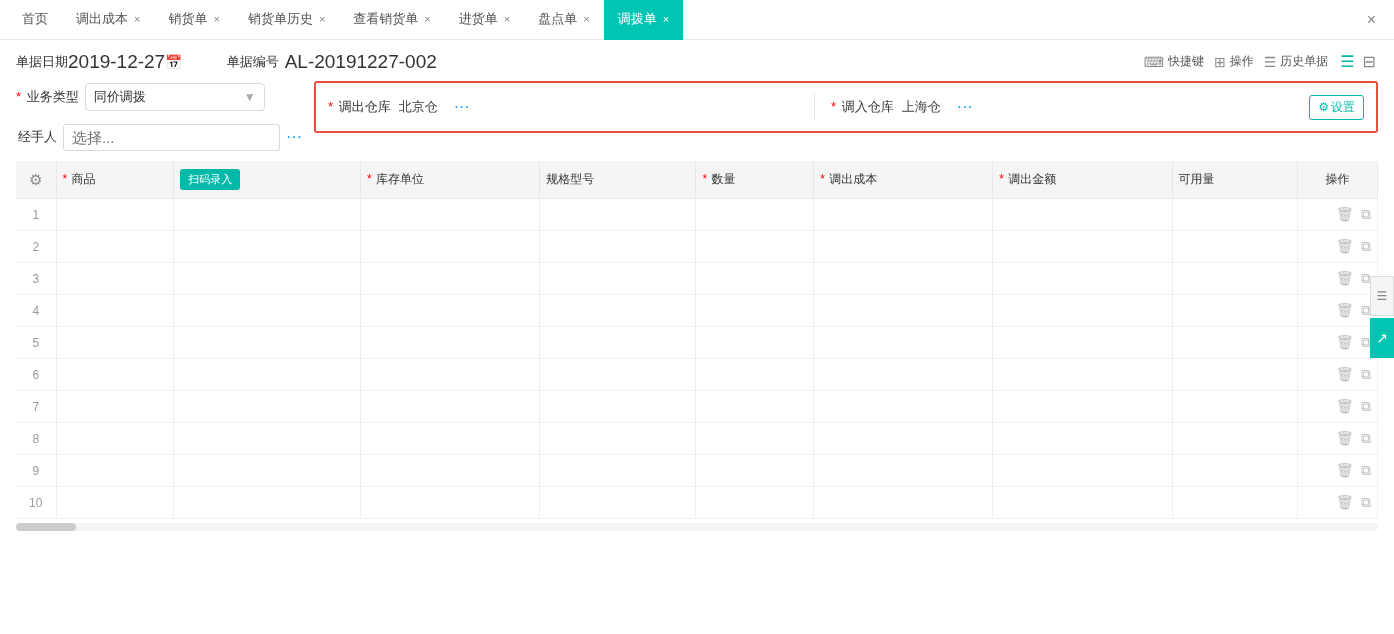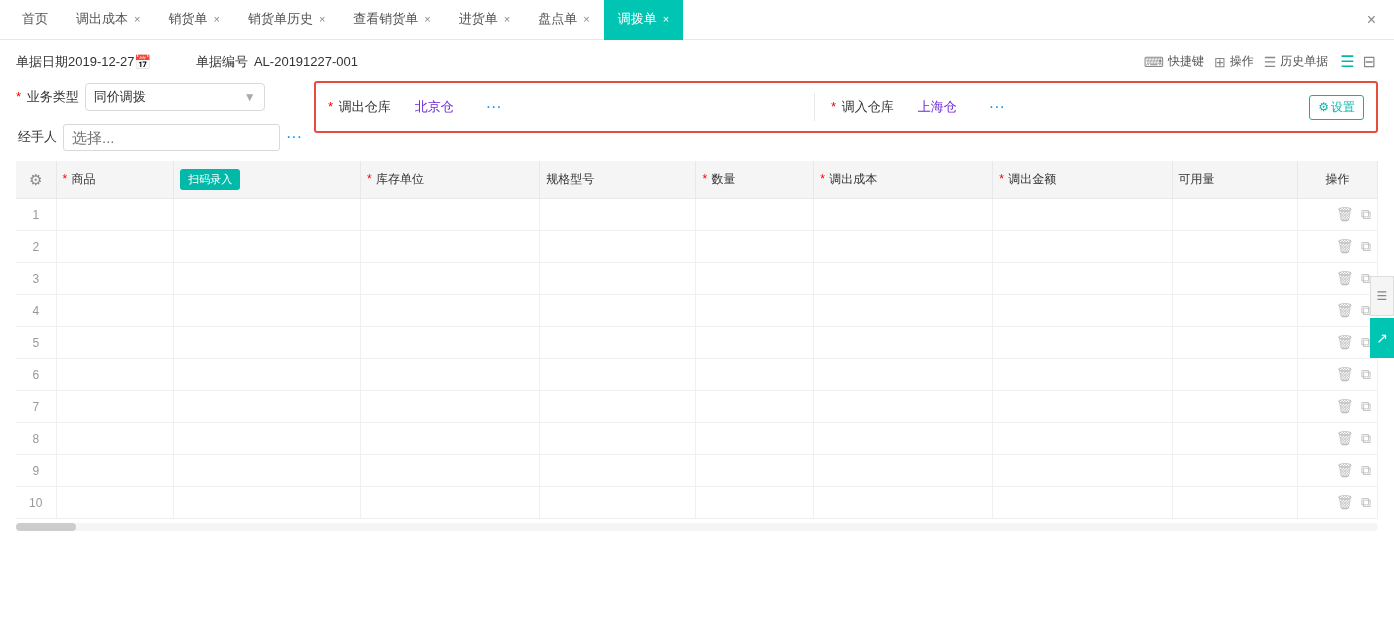--- a/index.html
+++ b/index.html
@@ -56,21 +56,21 @@
       color: #333;
       white-space: nowrap;
       font-size: 13px;
     }
     .form-label .required {
       color: #f00;
       margin-right: 2px;
     }
     .form-value {
       color: #333;
-      font-size: 13px;
+      font-size: 19px;
     }
     .doc-date-row {
       display: flex;
       align-items: center;
       gap: 24px;
     }
     .doc-date-field {
       display: flex;
       align-items: center;
     }
@@ -119,34 +119,34 @@
       display: flex;
       align-items: center;
       padding: 0 12px;
       margin: 0 0 10px 0;
       height: 52px;
       flex: 1;
     }
     .wh-field {
       display: flex;
       align-items: flex-start;
-      gap: 24px;
+      gap: 8px;
       flex: 1;
     }
     .wh-label {
       color: #333;
       white-space: nowrap;
       font-size: 13px;
     }
     .wh-label .required {
       color: #f00;
       margin-right: 2px;
     }
     .wh-value {
-      color: #6d28d9;
+      color: #404040;
       font-size: 13px;
     }
     .wh-dots {
       color: #0096ff;
       font-size: 16px;
       cursor: pointer;
       margin-left: 8px;
     }
     .wh-divider {
       width: 1px;
@@ -357,21 +357,21 @@
 
 <div class="form-area">
   <div class="doc-date-row" style="margin-bottom:8px; display:flex; align-items:center;">
     <div class="doc-date-field">
       <span class="form-label">单据日期</span>
       <span class="form-value">2019-12-27</span>
       <span class="calendar-icon">📅</span>
     </div>
     <div class="doc-date-field" style="margin-left:20px;">
       <span class="form-label">单据编号</span>
-      <span class="form-value" style="margin-left:6px;">AL-20191227-001</span>
+      <span class="form-value" style="margin-left:6px;">AL-20191227-002</span>
     </div>
     <div class="toolbar-right">
       <div class="toolbar-btn">
         <span class="icon">⌨</span>
         <span>快捷键</span>
       </div>
       <div class="toolbar-btn">
         <span class="icon">⊞</span>
         <span>操作</span>
       </div>

